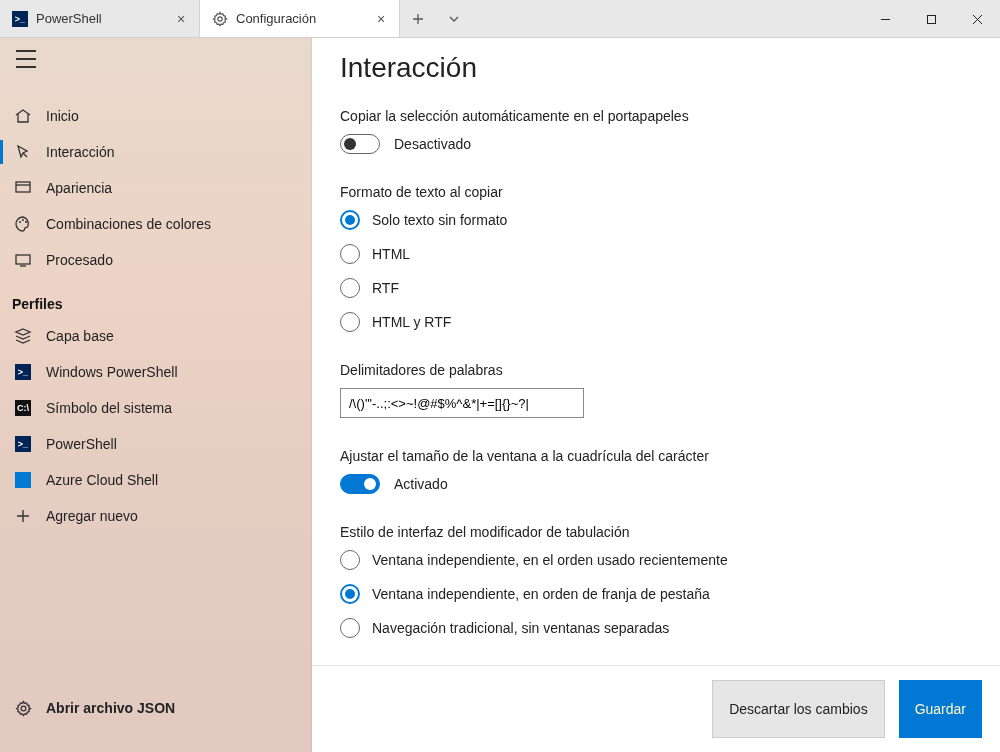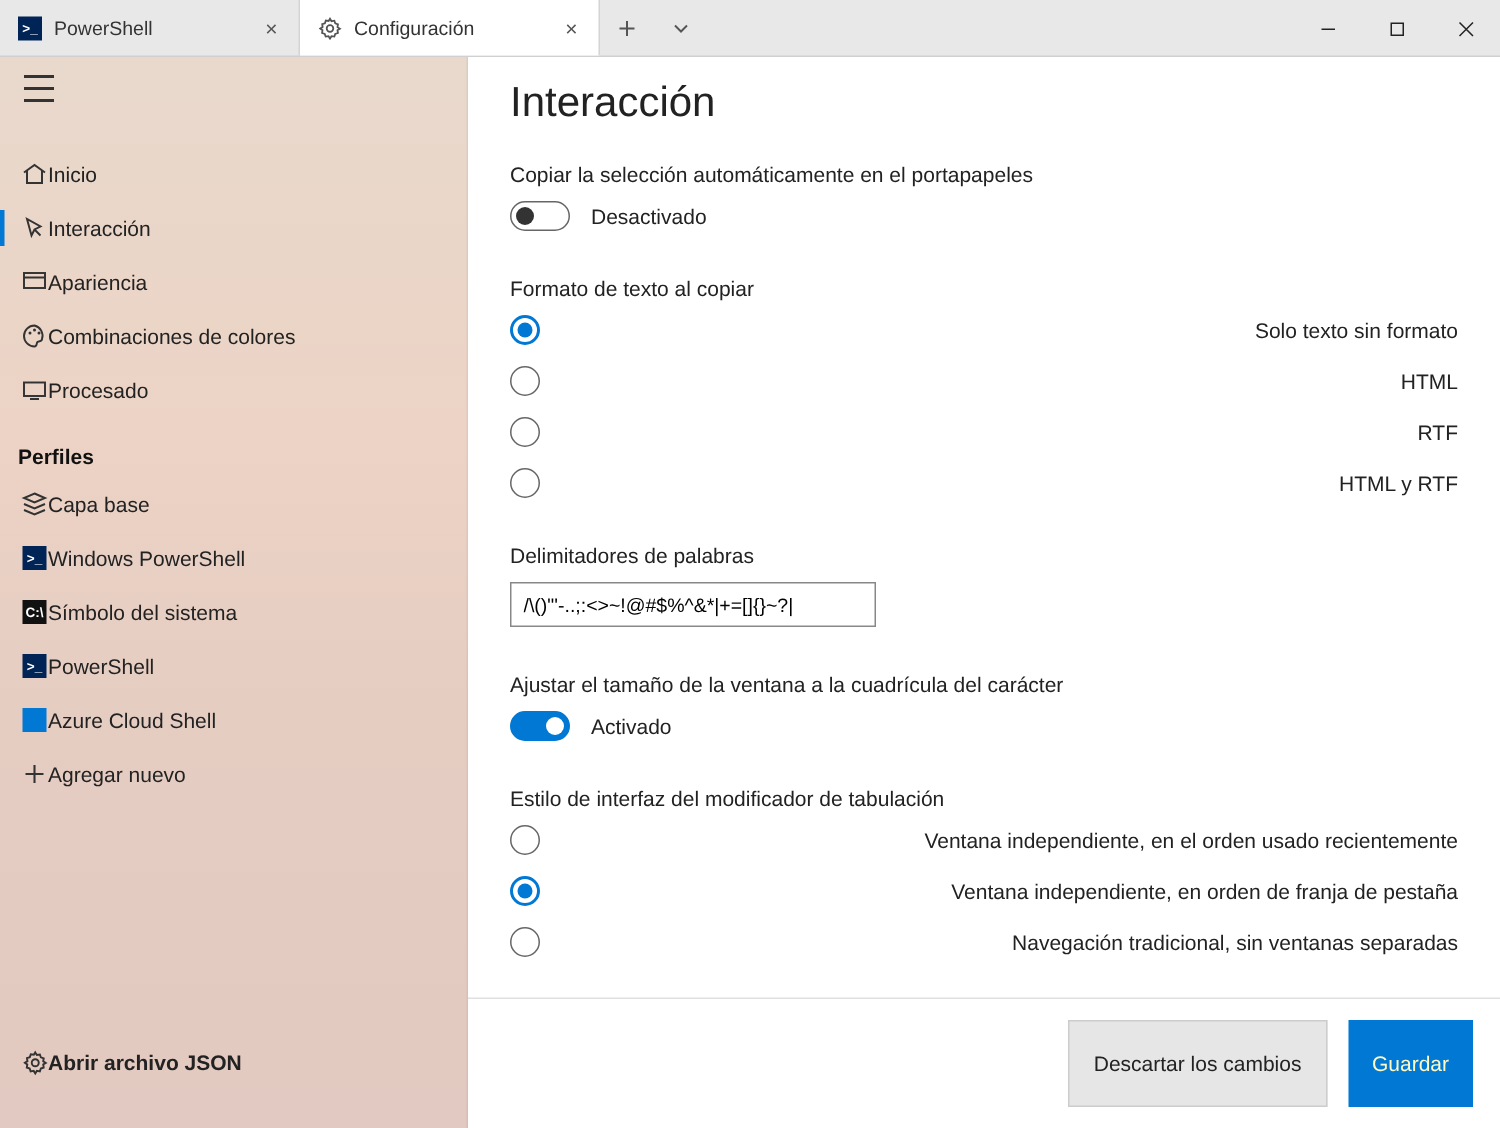--- a/index.html
+++ b/index.html
@@ -20,21 +20,21 @@
 
 
 .main { flex: 1; display: flex; min-height: 0; }
 
 
 .sidebar { width: 312px; background: linear-gradient(180deg, #e8d9cc 0%, #ecd3c5 35%, #e6cdc2 60%, #e2c9c1 100%); display: flex; flex-direction: column; border-right: 1px solid rgba(0,0,0,0.05); }
 .hamburger { padding: 12px 16px; }
 .hamburger .hbtn { width: 20px; height: 18px; display: flex; flex-direction: column; justify-content: space-between; }
 .hamburger .hbtn span { height: 2px; background: #333; display: block; }
 .navlist { flex: 1; overflow-y: auto; padding-top: 18px; }
-.navitem { display: flex; align-items: center; padding: 9px 16px 9px 14px; font-size: 14px; color: #222; cursor: pointer; position: relative; }
+.navitem { display: flex; align-items: center; gap: 14px; padding: 9px 16px 9px 14px; font-size: 14px; color: #222; cursor: pointer; position: relative; }
 .navitem.active::before { content: ""; position: absolute; left: 0; top: 6px; bottom: 6px; width: 3px; background: #0078d4; }
 .navitem .nav-icon { width: 18px; height: 18px; display: flex; align-items: center; justify-content: center; flex-shrink: 0; color: #333; }
 .section-header { padding: 18px 12px 6px; font-size: 14px; font-weight: 600; color: #111; }
 .sidebar-footer { padding: 10px 0 26px; font-weight: bold; }
 .psicon { width: 16px; height: 16px; background: #012456; display: flex; align-items: center; justify-content: center; color: #fff; font-size: 9px; font-weight: bold; }
 .psicon.dark { background: #111; }
 .azicon { width: 16px; height: 16px; background: #0078d4; }
 
 
 .content { flex: 1; background: #fff; display: flex; flex-direction: column; min-width: 0; }
@@ -43,21 +43,21 @@
 .setting-group { margin-bottom: 30px; }
 .setting-label { font-size: 14px; color: #222; margin-bottom: 10px; }
 .toggle-row { display: flex; align-items: center; gap: 14px; }
 .toggle { width: 40px; height: 20px; border-radius: 10px; position: relative; cursor: pointer; }
 .toggle.off { background: #fff; border: 1px solid #666; }
 .toggle.off .knob { position: absolute; width: 12px; height: 12px; border-radius: 50%; background: #333; left: 3px; top: 3px; }
 .toggle.on { background: #0078d4; border: 1px solid #0078d4; }
 .toggle.on .knob { position: absolute; width: 12px; height: 12px; border-radius: 50%; background: #fff; right: 3px; top: 3px; }
 .toggle-text { font-size: 14px; color: #222; }
 .radio-group { display: flex; flex-direction: column; gap: 14px; }
-.radio-row { display: flex; align-items: center; gap: 12px; cursor: pointer; justify-content: space-between; }
+.radio-row { display: flex; align-items: center; gap: 12px; cursor: pointer; }
 .radio { width: 20px; height: 20px; border-radius: 50%; border: 1px solid #666; position: relative; flex-shrink: 0; }
 .radio.checked { border: 2px solid #0078d4; }
 .radio.checked::after { content: ""; position: absolute; width: 10px; height: 10px; border-radius: 50%; background: #0078d4; left: 50%; top: 50%; transform: translate(-50%, -50%); }
 .radio-label { font-size: 14px; color: #222; }
 .text-input { width: 244px; height: 30px; border: 1px solid #888; padding: 0 8px; font-size: 13px; font-family: inherit; }
 .footer-bar { display: flex; justify-content: flex-end; gap: 14px; padding: 14px 18px; border-top: 1px solid #e0e0e0; }
 .btn { padding: 20px 16px; font-size: 14px; border: none; cursor: pointer; }
 .btn.secondary { background: #e6e6e6; color: #222; border: 1px solid #ccc; }
 .btn.primary { background: #0078d4; color: #fef9c3; }
 </style>

